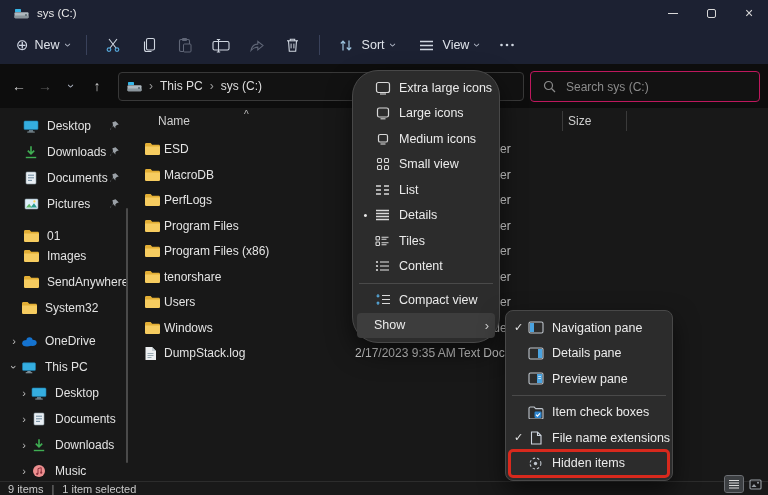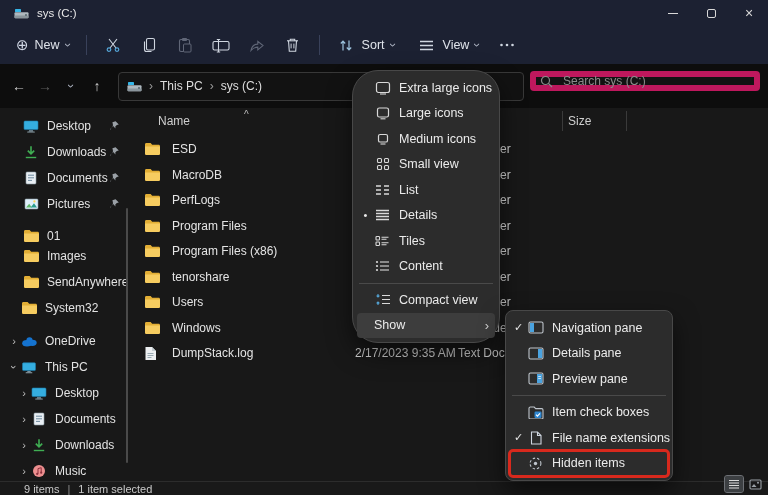--- a/index.html
+++ b/index.html
@@ -26,21 +26,21 @@
   .dim{opacity:.55;}
   .morebtn{padding:6px 10px;}
 
   
   .addressbar{position:absolute;left:0;top:64px;width:768px;height:44px;background:#0d0d0d;display:flex;align-items:center;}
   .navb{width:26px;height:26px;display:flex;align-items:center;justify-content:center;color:#cfcfcf;font-size:14px;}
   .navb.dis{color:#5c5c5c;}
   .crumbbox{margin-left:8px;width:406px;height:29px;border:1px solid #383838;border-radius:4px;background:#121212;display:flex;align-items:center;padding:0 8px;font-size:12px;color:#dedede;}
   .crumbbox .bsep{margin:0 7px;color:#9a9a9a;font-size:12px;}
   .refreshb{width:28px;height:28px;display:flex;align-items:center;justify-content:center;color:#cfcfcf;font-size:15px;margin-left:2px;}
-  .searchbox{position:absolute;right:8px;top:7px;width:230px;height:20px;border:6px solid #be185d;border-radius:4px;background:#121212;display:flex;align-items:center;padding:0 4px;}
+  .searchbox{position:absolute;right:8px;top:7px;width:230px;height:31px;border:1px solid #be185d;border-radius:4px;background:#121212;display:flex;align-items:center;padding:0 12px;}
   .searchbox input{flex:1;background:transparent;border:0;outline:0;color:#bdbdbd;font-size:12px;margin-left:8px;}
   .searchbox input::placeholder{color:#8b8b8b;}
 
   
   .bodyarea{position:absolute;left:0;top:108px;width:768px;height:373px;display:flex;overflow:hidden;}
   .sidebar{position:relative;width:130px;height:100%;padding-top:5px;overflow:hidden;}
   .srow{height:26px;display:flex;align-items:center;font-size:12px;color:#e2e2e2;position:relative;}
   .srow .schev{width:12px;text-align:center;color:#bdbdbd;font-size:11px;display:inline-block;}
   .srow .sic{display:flex;align-items:center;justify-content:center;width:18px;margin-right:7px;}
   .srow .pin{position:absolute;right:10px;top:7px;}
@@ -49,27 +49,27 @@
 
   .main{position:relative;flex:1;height:100%;}
   .lheader{position:relative;height:26px;font-size:12px;color:#cfcfcf;}
   .lheader .hname{position:absolute;left:28px;top:6px;}
   .lheader .hcaret{position:absolute;left:114px;top:1px;font-size:10px;color:#bdbdbd;}
   .lheader .hsize{position:absolute;left:438px;top:6px;}
   .hdiv{position:absolute;top:3px;width:1px;height:20px;background:#3a3a3a;}
   .rows{position:absolute;left:0;top:28px;right:0;}
   .frow{position:relative;height:25.5px;font-size:12px;color:#e4e4e4;}
   .frow .fic{position:absolute;left:14px;top:6px;display:flex;}
-  .frow .fname{position:absolute;left:42px;top:6px;white-space:nowrap;}
+  .frow .fname{position:absolute;left:34px;top:6px;white-space:nowrap;}
   .frow .fdate{position:absolute;left:225px;top:6px;color:#cfcfcf;white-space:nowrap;}
   .frow .ftype{position:absolute;left:328px;top:6px;color:#cfcfcf;white-space:nowrap;}
 
   
   .statusbar{position:absolute;left:0;top:481px;width:768px;height:14px;background:#191919;border-top:1px solid #2c2c2c;display:flex;align-items:center;font-size:11px;color:#c9c9c9;}
-  .statusbar .st1{margin-left:24px;}
+  .statusbar .st1{margin-left:8px;}
   .statusbar .stsep{margin:0 8px;color:#8a8a8a;}
   .stviews{position:absolute;right:4px;top:-6px;display:flex;gap:3px;}
   .stv{width:18px;height:16px;display:flex;align-items:center;justify-content:center;border-radius:2px;}
   .stv.sel{background:#3c3f42;outline:1px solid #6d7075;}
 
   
   .menu{position:absolute;background:#2c2c2c;border:1px solid #484848;border-radius:8px;box-shadow:0 10px 24px rgba(0,0,0,.55);padding:4px;z-index:10;}
   .viewmenu{left:352px;top:70px;width:148px;border-radius:26px;}
   .showmenu{left:505px;top:310px;width:168px;z-index:11;}
   .mi{height:25.5px;display:flex;align-items:center;border-radius:4px;font-size:12.5px;color:#ebebeb;position:relative;}

